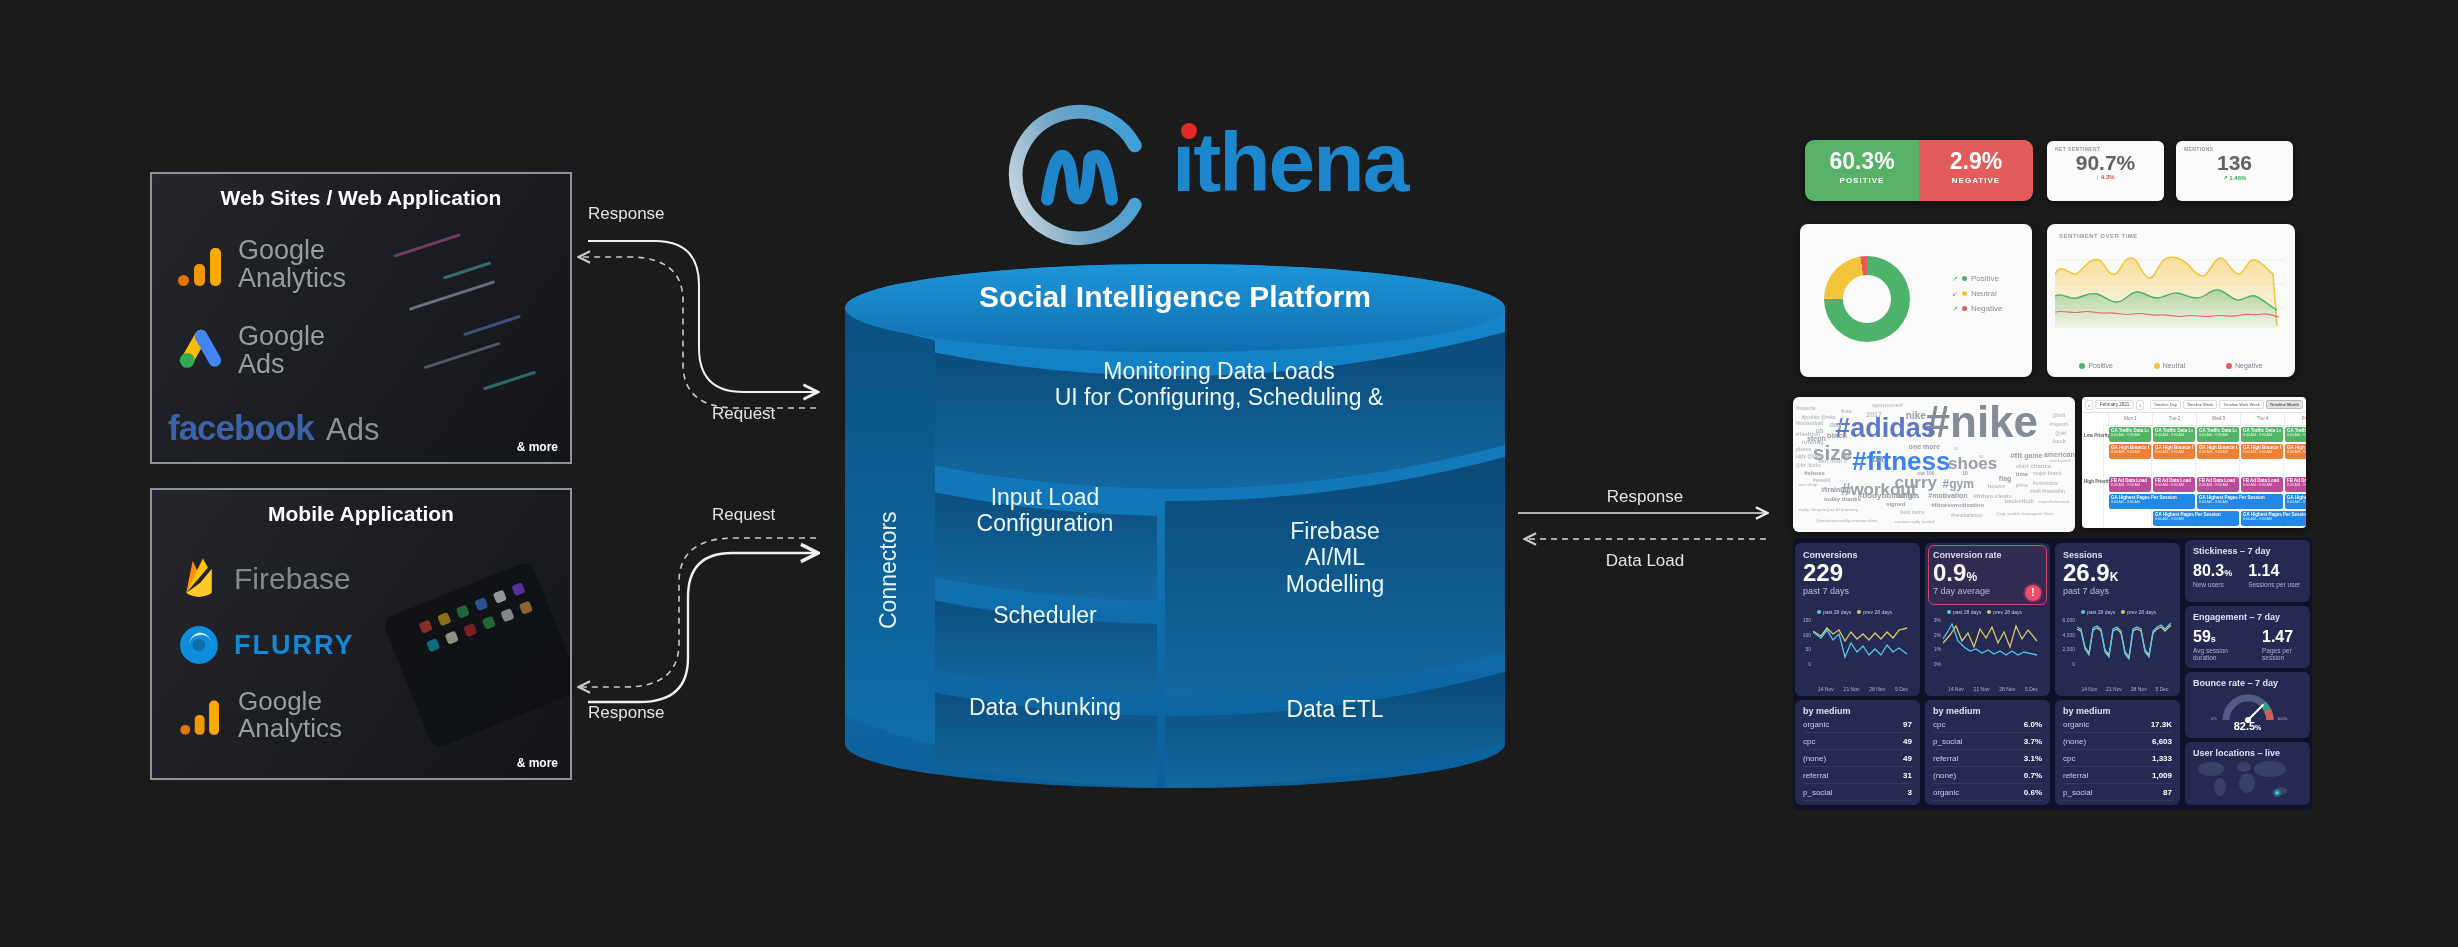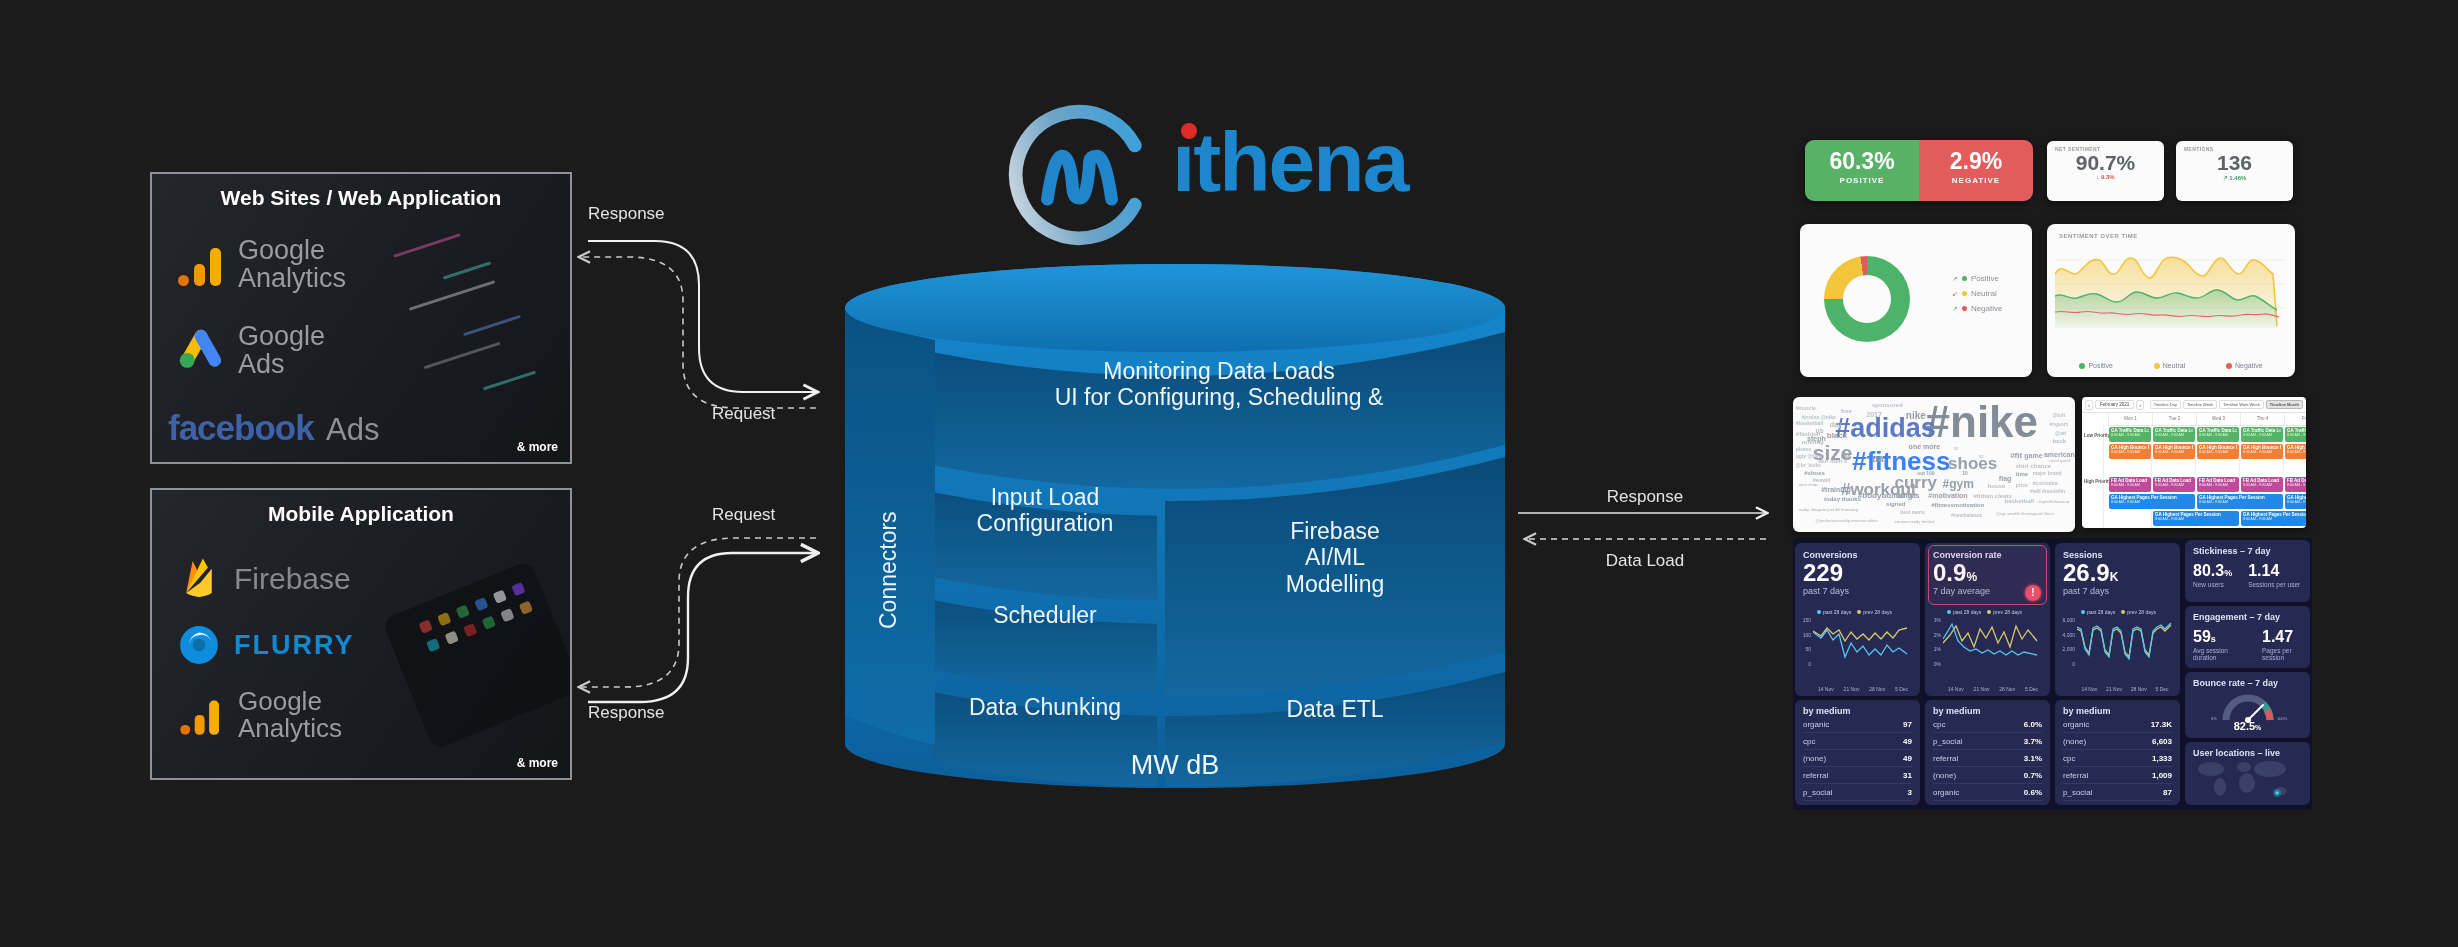--- a/index.html
+++ b/index.html
@@ -239,38 +239,38 @@
       </g>
       <g clip-path="url(#clipR)">
         <path d="M0,195 Q330,283 660,195 L660,390 Q330,478 0,390 Z" fill="url(#cylDark)"></path>
         <path d="M0,410 Q330,498 660,410 L660,481 Q330,569 0,481 Z" fill="url(#cylDark)"></path>
       </g>
       <path d="M0,48 Q46,70 90,78 L90,483 Q46,473 0,453 Z" fill="url(#cylStrip)"></path>
     </g>
     <ellipse cx="330" cy="46" rx="330" ry="44" fill="url(#cylTop)"></ellipse>
   </svg>
 
+  <div class="cyl-title" style="left:845px;top:280px;width:660px;">Social Intelligence Platform</div>
   <div class="connectors" style="left:864px;top:420px;width:48px;height:300px;">Connectors</div>
   <div class="cyl-label" style="left:933px;top:358px;width:572px;">
     <span style="display:block">Monitoring Data Loads</span>
     <span style="display:block">UI for Configuring, Scheduling &amp;</span>
   </div>
   <div class="cyl-label" style="left:933px;top:484px;width:224px;">
     <span style="display:block">Input Load</span>
     <span style="display:block">Configuration</span>
   </div>
   <div class="cyl-label" style="left:1165px;top:518px;width:340px;">
     <span style="display:block">Firebase</span>
     <span style="display:block">AI/ML</span>
     <span style="display:block">Modelling</span>
   </div>
   <div class="cyl-label" style="left:933px;top:602px;width:224px;">Scheduler</div>
   <div class="cyl-label" style="left:933px;top:694px;width:224px;">Data Chunking</div>
   <div class="cyl-label" style="left:1165px;top:696px;width:340px;">Data ETL</div>
-  <div class="cyl-label" style="left:845px;top:750px;width:660px;font-size:27px;">MW dB</div>
 
   <svg class="abs" style="left:0;top:0;pointer-events:none;" width="2458" height="947" viewBox="0 0 2458 947">
     <defs>
       <marker id="ahS" viewBox="0 0 10 10" refX="8" refY="5" markerWidth="9" markerHeight="9" orient="auto">
         <path d="M1,1 L9,5 L1,9" fill="none" stroke="#f0f0f0" stroke-width="1.6"></path>
       </marker>
       <marker id="ahD" viewBox="0 0 10 10" refX="8" refY="5" markerWidth="9" markerHeight="9" orient="auto">
         <path d="M1,1 L9,5 L1,9" fill="none" stroke="#c9c9c9" stroke-width="1.6"></path>
       </marker>
     </defs>

